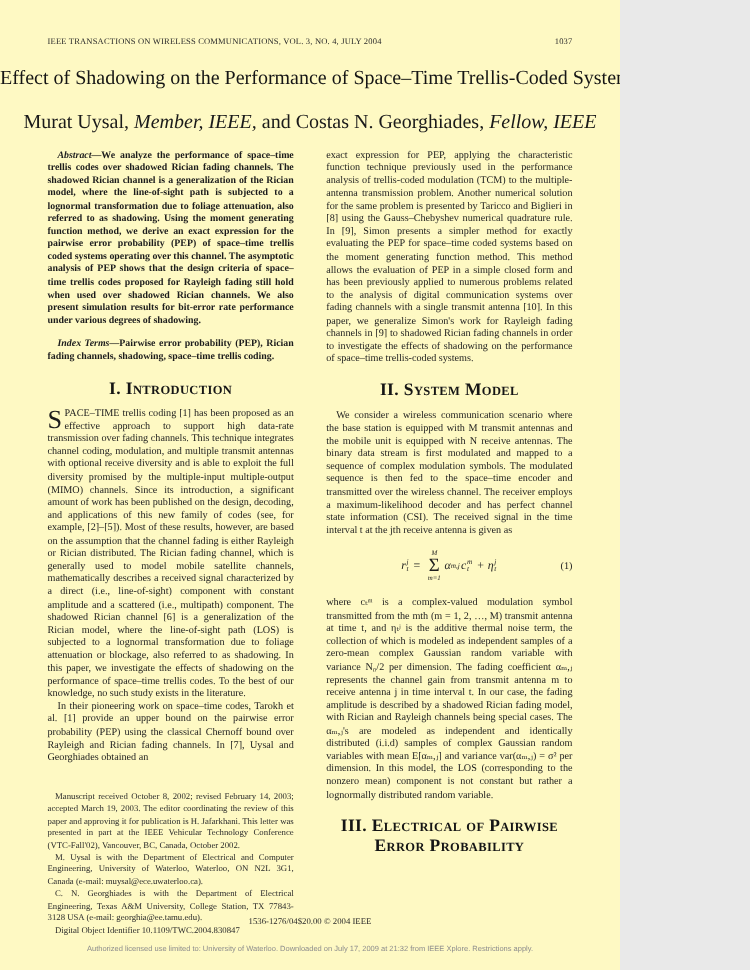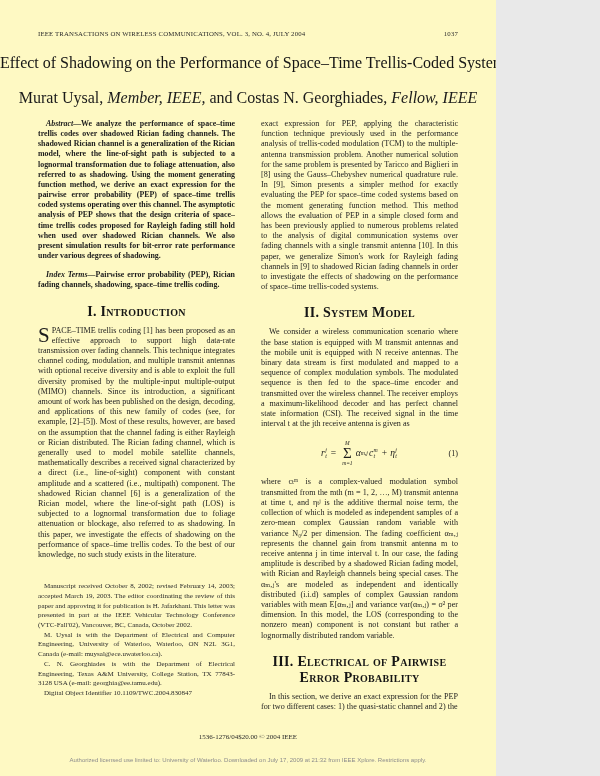--- a/index.html
+++ b/index.html
@@ -100,20 +100,21 @@
 
     <div class="col">
       <p class="abstract"><span class="lead">Abstract—</span><span>We analyze the performance of space–time trellis codes over shadowed Rician fading channels. The shadowed Rician channel is a generalization of the Rician model, where the line-of-sight path is subjected to a lognormal transformation due to foliage attenuation, also referred to as shadowing. Using the moment generating function method, we derive an exact expression for the pairwise error probability (PEP) of space–time trellis coded systems operating over this channel. The asymptotic analysis of PEP shows that the design criteria of space–time trellis codes proposed for Rayleigh fading still hold when used over shadowed Rician channels. We also present simulation results for bit-error rate performance under various degrees of shadowing.</span></p>
 
       <p class="index-terms"><span class="lead">Index Terms—</span><span>Pairwise error probability (PEP), Rician fading channels, shadowing, space–time trellis coding.</span></p>
 
       <h2 class="section">I. Introduction</h2>
 
       <p><span class="dropcap">S</span><span>PACE–TIME trellis coding [1] has been proposed as an effective approach to support high data-rate transmission over fading channels. This technique integrates channel coding, modulation, and multiple transmit antennas with optional receive diversity and is able to exploit the full diversity promised by the multiple-input multiple-output (MIMO) channels. Since its introduction, a significant amount of work has been published on the design, decoding, and applications of this new family of codes (see, for example, [2]–[5]). Most of these results, however, are based on the assumption that the channel fading is either Rayleigh or Rician distributed. The Rician fading channel, which is generally used to model mobile satellite channels, mathematically describes a received signal characterized by a direct (i.e., line-of-sight) component with constant amplitude and a scattered (i.e., multipath) component. The shadowed Rician channel [6] is a generalization of the Rician model, where the line-of-sight path (LOS) is subjected to a lognormal transformation due to foliage attenuation or blockage, also referred to as shadowing. In this paper, we investigate the effects of shadowing on the performance of space–time trellis codes. To the best of our knowledge, no such study exists in the literature.</span></p>
 
+      <p class="indent">In their pioneering work on space–time codes, Tarokh et al. [1] provide an upper bound on the pairwise error probability (PEP) using the classical Chernoff bound over Rayleigh and Rician fading channels. In [7], Uysal and Georghiades obtained an</p>
 
       <div class="footnotes">
         <p>Manuscript received October 8, 2002; revised February 14, 2003; accepted March 19, 2003. The editor coordinating the review of this paper and approving it for publication is H. Jafarkhani. This letter was presented in part at the IEEE Vehicular Technology Conference (VTC-Fall'02), Vancouver, BC, Canada, October 2002.</p>
         <p>M. Uysal is with the Department of Electrical and Computer Engineering, University of Waterloo, Waterloo, ON N2L 3G1, Canada (e-mail: muysal@ece.uwaterloo.ca).</p>
         <p>C. N. Georghiades is with the Department of Electrical Engineering, Texas A&amp;M University, College Station, TX 77843-3128 USA (e-mail: georghia@ee.tamu.edu).</p>
         <p>Digital Object Identifier 10.1109/TWC.2004.830847</p>
       </div>
     </div>
 
     <div class="col">
@@ -148,21 +149,20 @@
             <span>j</span>
             <span>t</span>
           </span>
         <span class="eqnum">(1)</span>
       </div>
 
       <p>where cₜᵐ is a complex-valued modulation symbol transmitted from the mth (m = 1, 2, …, M) transmit antenna at time t, and ηₜʲ is the additive thermal noise term, the collection of which is modeled as independent samples of a zero-mean complex Gaussian random variable with variance N₀/2 per dimension. The fading coefficient αₘ,ⱼ represents the channel gain from transmit antenna m to receive antenna j in time interval t. In our case, the fading amplitude is described by a shadowed Rician fading model, with Rician and Rayleigh channels being special cases. The αₘ,ⱼ's are modeled as independent and identically distributed (i.i.d) samples of complex Gaussian random variables with mean E[αₘ,ⱼ] and variance var(αₘ,ⱼ) = σ² per dimension. In this model, the LOS (corresponding to the nonzero mean) component is not constant but rather a lognormally distributed random variable.</p>
 
       <h2 class="section">III. Electrical of Pairwise Error Probability</h2>
 
-      <p class="indent">In this section, we derive an exact expression for the PEP for two different cases: 1) the quasi-static channel and 2) the</p>
     </div>
 
   </div>
 
   <div class="copyright">1536-1276/04$20.00 © 2004 IEEE</div>
   <div class="license">Authorized licensed use limited to: University of Waterloo. Downloaded on July 17, 2009 at 21:32 from IEEE Xplore. Restrictions apply.</div>
 
 </div>
 
 </body></html>

